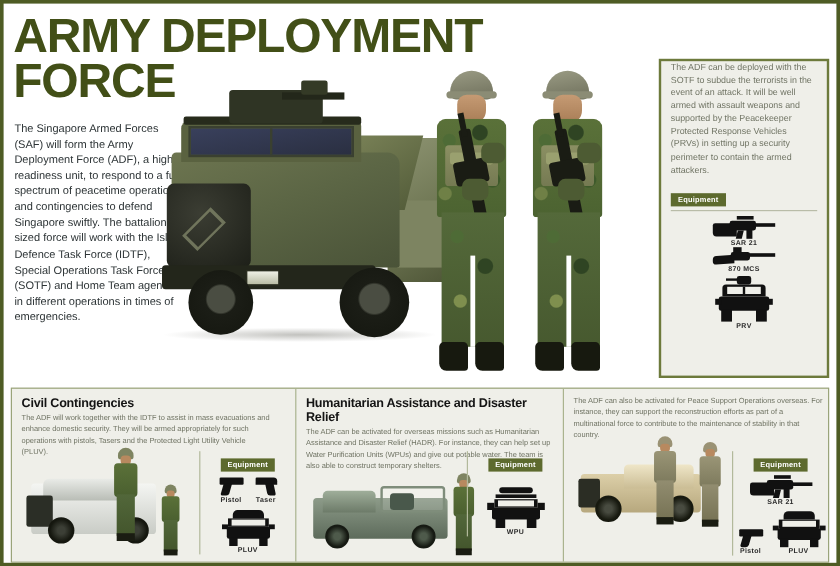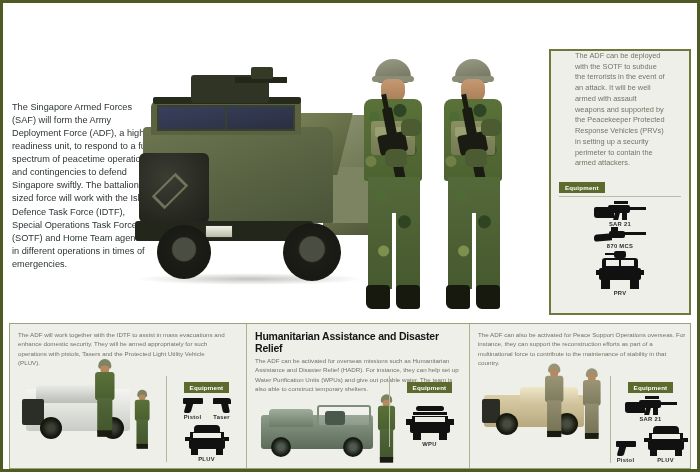--- a/index.html
+++ b/index.html
@@ -112,21 +112,21 @@
   .rifle:after { content:""; position:absolute; left: 2px; top: -14px; width:5px; height:20px; background:#1a1c14;}
   .glove { position:absolute; left: 34px; top: 90px; width: 22px; height: 18px; background:#4d5b33; border-radius:6px;}
   .glove2 { position:absolute; left: 50px; top: 60px; width: 20px; height: 17px; background:#4d5b33; border-radius:6px;}
 
   
   .ctpanel {
     position: absolute; right: 6px; top: 46px; width: 142px; height: 266px;
     background: #efefe9; border: 2px solid #6d7a3c;
   }
   .ct-title { margin: 7px 8px 3px; font-size: 13.5px; font-weight: bold; color: #1a1a1a; letter-spacing: -0.3px; }
-  .ct-body { margin: 0 24px; font-size: 7.4px; line-height: 1.45; color: #717565; }
+  .ct-body { margin: 0 8px; font-size: 7.4px; line-height: 1.45; color: #717565; }
   .eqbadge {
     display: inline-block; background: #5d6a2e; color: #ffffff;
     font-size: 6.2px; font-weight: bold; padding: 2px 6px; letter-spacing: .2px;
   }
   .ct-eq-wrap { margin: 7px 8px 0; border-bottom: 1px solid #b9bca8; padding-bottom: 2px; }
   .ct-items { margin-top: 6px; text-align:center; }
   .eqrow { margin-bottom: 2px; }
   .eqlabel { font-size: 5.8px; font-weight: bold; color: #2a2a2a; letter-spacing: .3px; }
 
   
@@ -213,20 +213,24 @@
   .ms-leg  { position:absolute; left:3px; top:36px; width:14px; height:32px; background: linear-gradient(#52673a,#43552c);}
   .ms-boot { position:absolute; left:3px; top:66px; width:14px; height:6px; background:#1a1c12;}
 </style>
 </head>
 <body>
 
 <div id="poster">
 
   <div class="top">
 
+    <div class="title">
+      <span>ARMY DEPLOYMENT</span>
+      <span>FORCE</span>
+    </div>
 
     <div class="intro">The Singapore Armed Forces (SAF) will form the Army Deployment Force (ADF), a high readiness unit, to respond to a full spectrum of peacetime operations and contingencies to defend Singapore swiftly. The battalion-sized force will work with the Island Defence Task Force (IDTF), Special Operations Task Force (SOTF) and Home Team agencies in different operations in times of emergencies.</div>
 
     <div class="hero">
 
       <div class="veh">
         <div class="shadowveh"></div>
         <div class="veh-rear"></div>
         <div class="veh-rear2"></div>
         <div class="veh-slope"></div>
@@ -313,20 +317,21 @@
           </span>
           <div class="eqlabel">PRV</div>
         </div>
       </div>
     </div>
   </div>
 
   <div class="bottom">
 
     <div class="bp p1">
+      <div class="bp-title">Civil Contingencies</div>
       <div class="bp-body">The ADF will work together with the IDTF to assist in mass evacuations and enhance domestic security. They will be armed appropriately for such operations with pistols, Tasers and the Protected Light Utility Vehicle (PLUV).</div>
       <div class="bp-art scene" style="width:158px;height:74px">
         <div class="s-veh" style="left:4px;bottom:8px;width:104px;height:42px;background:linear-gradient(#f4f5f2,#c9ccc6)"></div>
         <div class="s-veh" style="left:14px;bottom:36px;width:72px;height:18px;background:linear-gradient(#e9ebe7,#b9bdb6);border-radius:5px 5px 0 0"></div>
         <div class="s-veh" style="left:0px;bottom:14px;width:22px;height:26px;background:#2b2e26;border-radius:2px"></div>
         <div class="s-veh" style="left:18px;bottom:0px;width:22px;height:22px;background:radial-gradient(circle,#3c3f36 20%,#15170f 60%);border-radius:50%"></div>
         <div class="s-veh" style="left:80px;bottom:0px;width:22px;height:22px;background:radial-gradient(circle,#3c3f36 20%,#15170f 60%);border-radius:50%"></div>
         <div class="mini-sol" style="left:72px;height:74px;transform:scale(1.08);transform-origin:bottom left">
           <span class="ms-head"></span>
             <span class="ms-face"></span>

